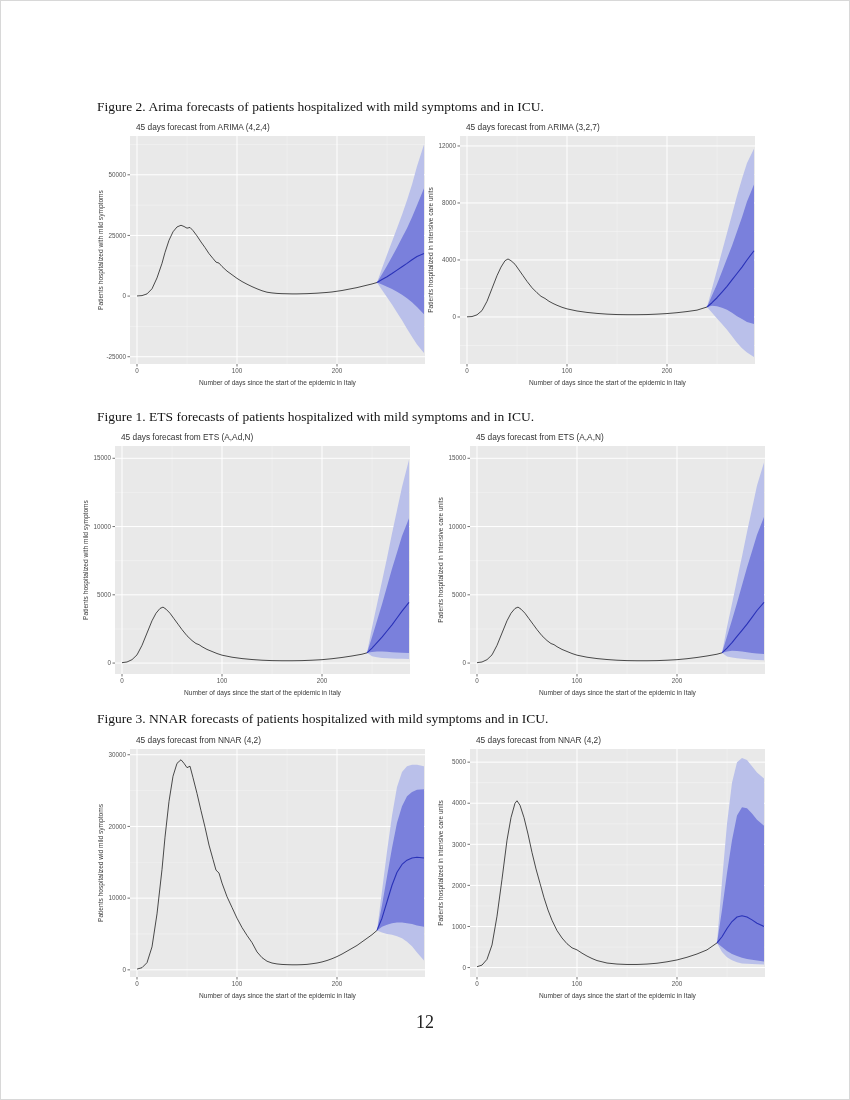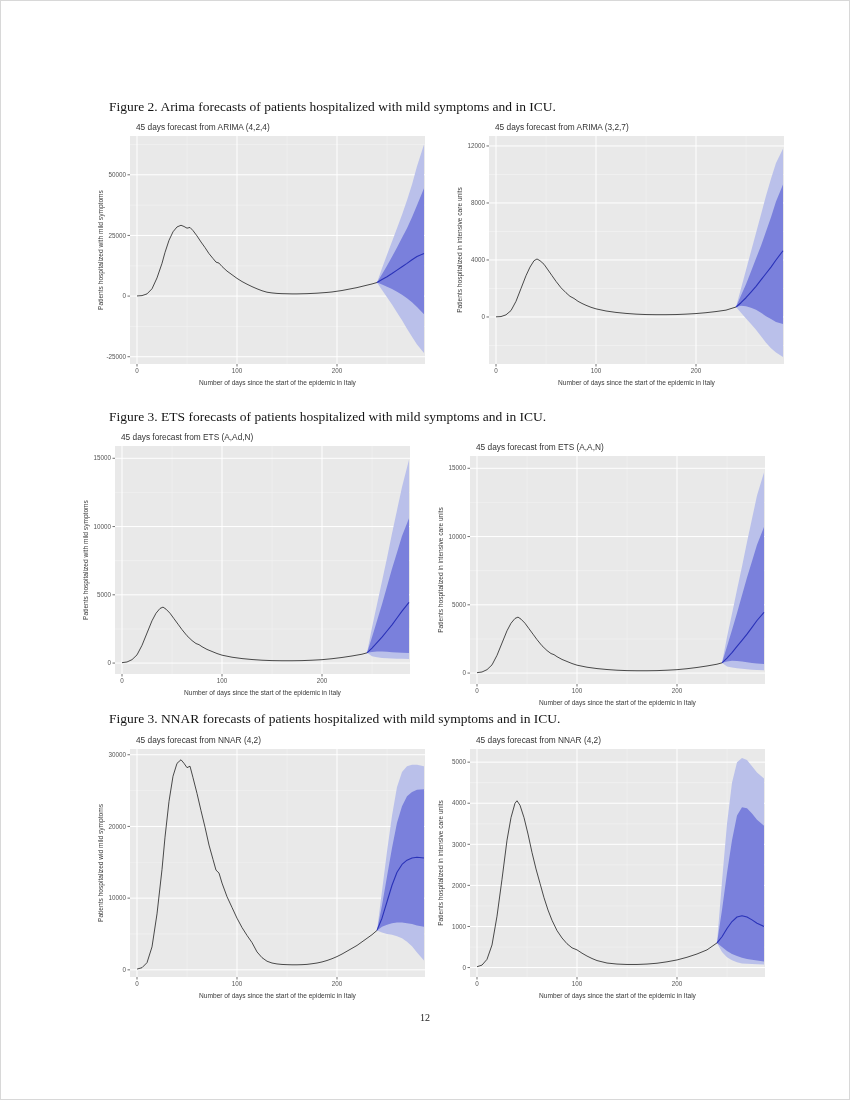--- a/index.html
+++ b/index.html
@@ -1,29 +1,29 @@
 <!DOCTYPE html>
 <html><head>
 <meta charset="utf-8">
 <style>
   html,body{margin:0;padding:0;background:#fff;}
   body{width:850px;height:1100px;position:relative;overflow:hidden;
        font-family:"Liberation Sans",sans-serif;box-shadow:inset 0 0 0 1px #d8d8d8;}
   .caption{position:absolute;left:97px;font-family:"Liberation Serif",serif;
-           font-size:13.5px;color:#141414;white-space:nowrap;margin-left:12px;}
+           font-size:13.5px;color:#141414;white-space:nowrap;}
   .chart{position:absolute;width:335px;height:272px;text-align:center;}
   .pagenum{position:absolute;left:0;width:850px;top:1012px;text-align:center;
-           font-family:"Liberation Serif",serif;font-size:10px;color:#222;}
+           font-family:"Liberation Serif",serif;font-size:18px;color:#222;}
   svg{display:block;font-family:"Liberation Sans",sans-serif;}
 </style>
 </head>
 <body>
 
 <div class="caption" style="top:99px">Figure 2. Arima forecasts of patients hospitalized with mild symptoms and in ICU.</div>
-<div class="caption" style="top:409px">Figure 3. ETS forecasts of patients hospitalized with mild symptoms and in ICU.</div>
+<div class="caption" style="top:409px">Figure 1. ETS forecasts of patients hospitalized with mild symptoms and in ICU.</div>
 <div class="caption" style="top:711px">Figure 3. NNAR forecasts of patients hospitalized with mild symptoms and in ICU.</div>
 
 <div class="chart" style="left:95px;top:118px">
     <svg width="335" height="272" viewBox="0 0 335 272">
       <defs>
         <clipPath id="clip0">
           <rect x="35" y="18" width="295" height="228"></rect>
         </clipPath>
       </defs>
       <rect x="35" y="18" width="295" height="228" fill="#e9e9e9"></rect>
@@ -57,21 +57,21 @@
       <text x="31" y="180.2851063829787" text-anchor="end" font-size="6.3" fill="#555555">0</text>
       <line x1="32.5" x2="35" y1="117.4468085106383" y2="117.4468085106383" stroke="#333" stroke-width="0.7"></line>
       <text x="31" y="119.64680851063831" text-anchor="end" font-size="6.3" fill="#555555">25000</text>
       <line x1="32.5" x2="35" y1="56.80851063829789" y2="56.80851063829789" stroke="#333" stroke-width="0.7"></line>
       <text x="31" y="59.00851063829789" text-anchor="end" font-size="6.3" fill="#555555">50000</text>
       <text x="41" y="12" font-size="8.3" fill="#333333">45 days forecast from ARIMA (4,2,4)</text>
       <text x="182.5" y="267" text-anchor="middle" font-size="6.6" fill="#3a3a3a">Number of days since the start of the epidemic in Italy</text>
       <text x="8" y="132" text-anchor="middle" font-size="6.6" fill="#3a3a3a" transform="rotate(-90 8 132)">Patients hospitalized with mild symptoms</text>
     </svg>
   </div>
-<div class="chart" style="left:454px;top:118px">
+<div class="chart" style="left:425px;top:118px">
     <svg width="335" height="272" viewBox="0 0 335 272">
       <defs>
         <clipPath id="clip1">
           <rect x="35" y="18" width="295" height="228"></rect>
         </clipPath>
       </defs>
       <rect x="35" y="18" width="295" height="228" fill="#e9e9e9"></rect>
       <line x1="92" x2="92" y1="18" y2="246" stroke="#f4f4f4" stroke-width="0.6"></line>
       <line x1="192" x2="192" y1="18" y2="246" stroke="#f4f4f4" stroke-width="0.6"></line>
       <line x1="292" x2="292" y1="18" y2="246" stroke="#f4f4f4" stroke-width="0.6"></line>
@@ -146,21 +146,21 @@
       <text x="31" y="169.014371257485" text-anchor="end" font-size="6.3" fill="#555555">5000</text>
       <line x1="32.5" x2="35" y1="98.55089820359282" y2="98.55089820359282" stroke="#333" stroke-width="0.7"></line>
       <text x="31" y="100.75089820359283" text-anchor="end" font-size="6.3" fill="#555555">10000</text>
       <line x1="32.5" x2="35" y1="30.287425149700596" y2="30.287425149700596" stroke="#333" stroke-width="0.7"></line>
       <text x="31" y="32.4874251497006" text-anchor="end" font-size="6.3" fill="#555555">15000</text>
       <text x="41" y="12" font-size="8.3" fill="#333333">45 days forecast from ETS (A,Ad,N)</text>
       <text x="182.5" y="267" text-anchor="middle" font-size="6.6" fill="#3a3a3a">Number of days since the start of the epidemic in Italy</text>
       <text x="8" y="132" text-anchor="middle" font-size="6.6" fill="#3a3a3a" transform="rotate(-90 8 132)">Patients hospitalized with mild symptoms</text>
     </svg>
   </div>
-<div class="chart" style="left:435px;top:438px">
+<div class="chart" style="left:435px;top:428px">
     <svg width="335" height="272" viewBox="0 0 335 272">
       <defs>
         <clipPath id="clip3">
           <rect x="35" y="18" width="295" height="228"></rect>
         </clipPath>
       </defs>
       <rect x="35" y="18" width="295" height="228" fill="#e9e9e9"></rect>
       <line x1="92" x2="92" y1="18" y2="246" stroke="#f4f4f4" stroke-width="0.6"></line>
       <line x1="192" x2="192" y1="18" y2="246" stroke="#f4f4f4" stroke-width="0.6"></line>
       <line x1="292" x2="292" y1="18" y2="246" stroke="#f4f4f4" stroke-width="0.6"></line>

